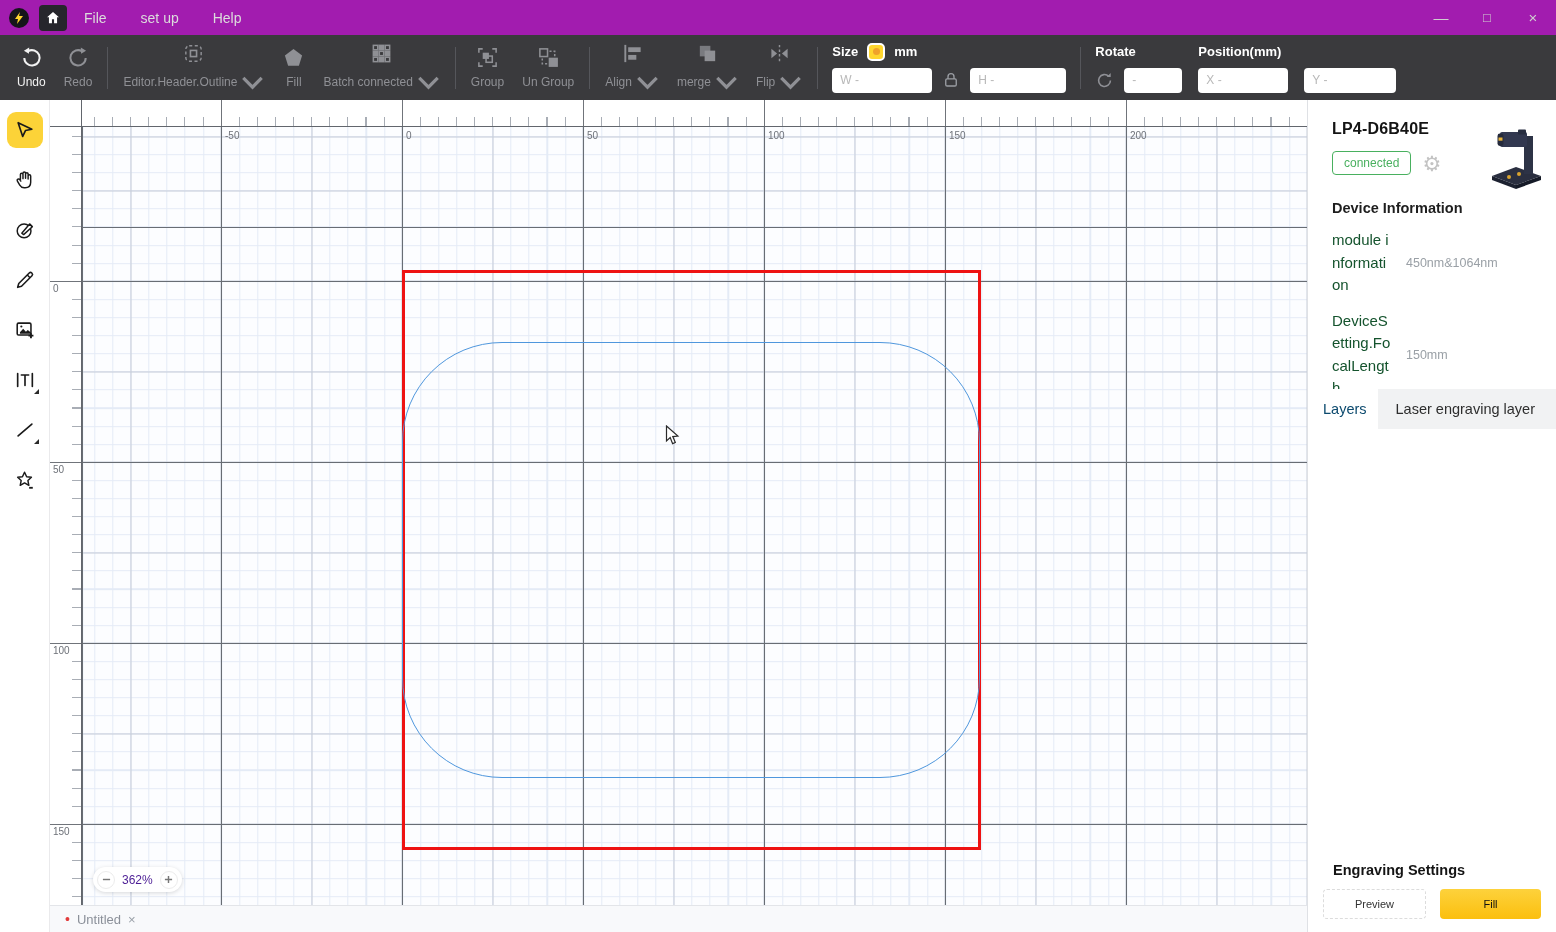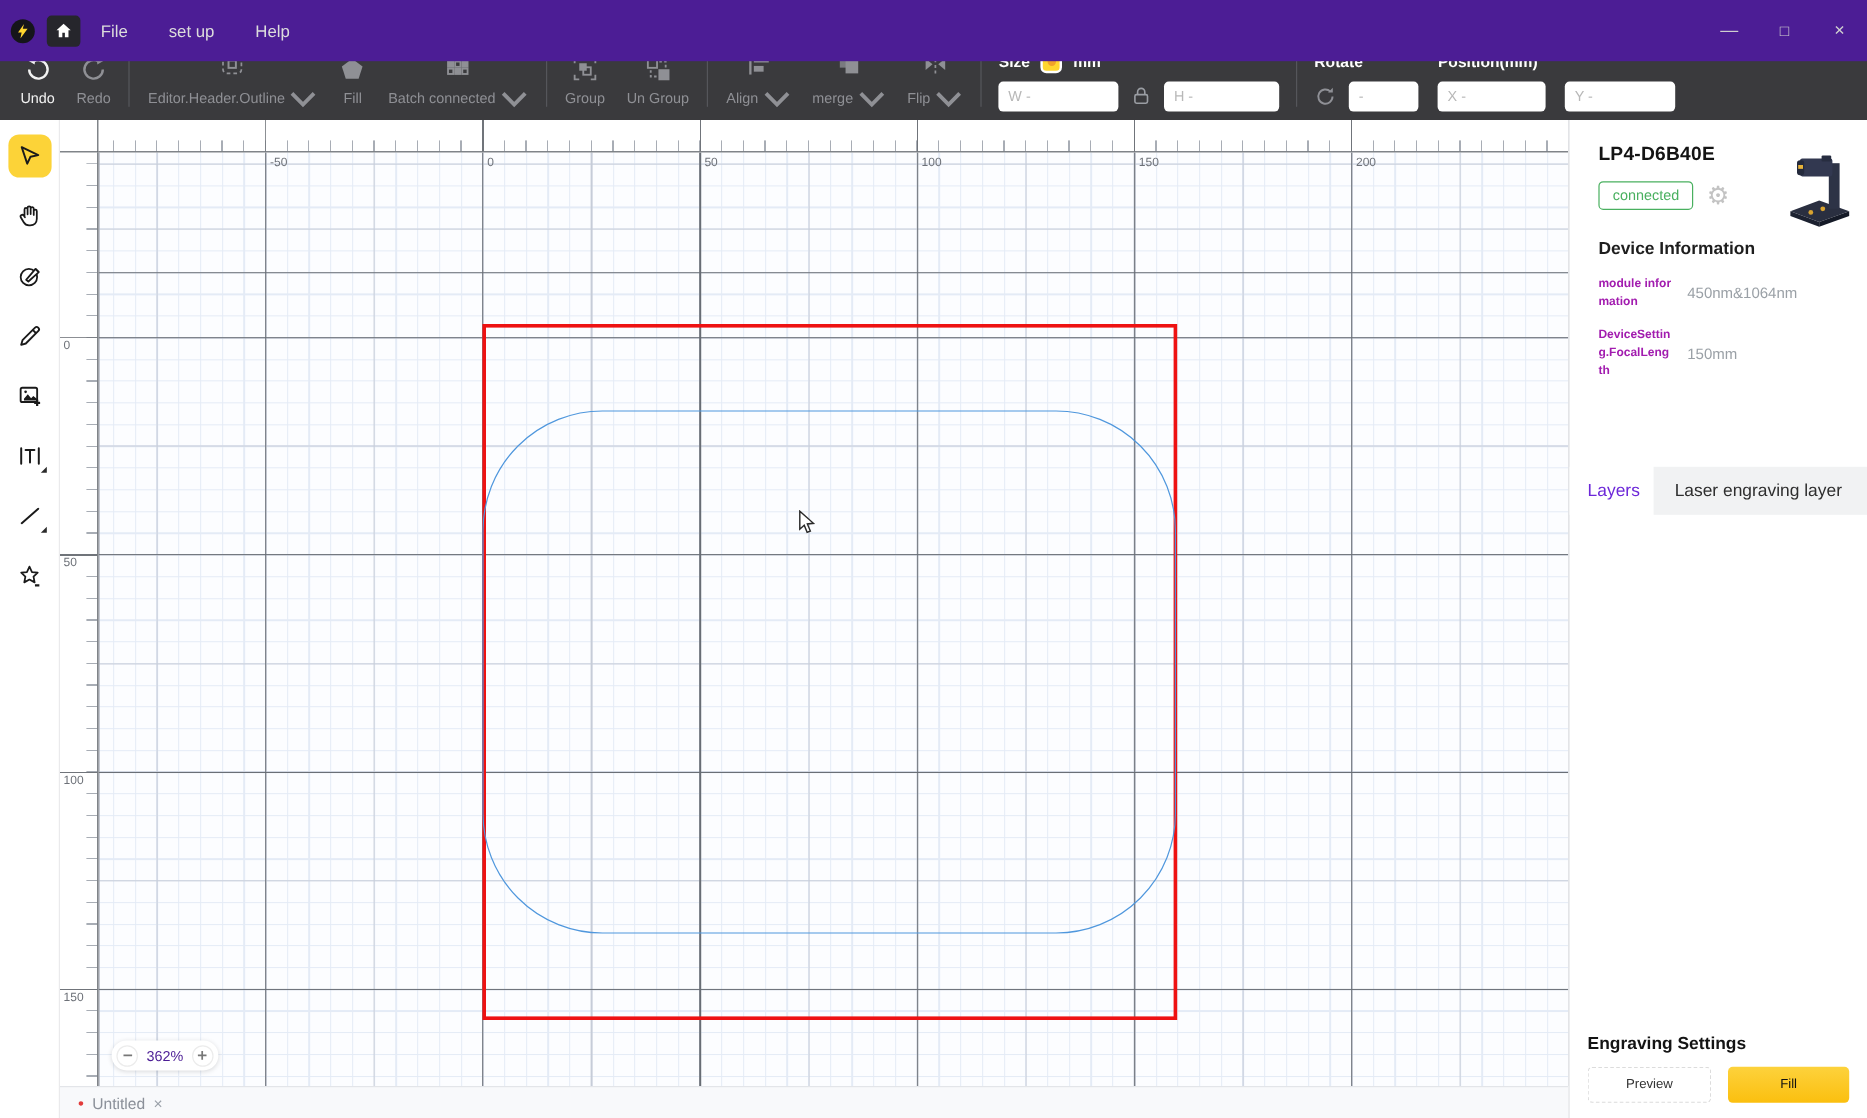--- a/index.html
+++ b/index.html
@@ -1,19 +1,19 @@
 <!DOCTYPE html>
 <html><head>
 <meta charset="utf-8">
 <style>
   * { box-sizing: border-box; margin: 0; padding: 0; }
   html,body { width:1556px; height:932px; overflow:hidden; font-family:"Liberation Sans",sans-serif; background:#fff; position:relative; }
 
   
-  .titlebar { position:absolute; top:0; left:0; right:0; height:51px; background:#4c1d95; display:flex; align-items:center; color:#dcdcdc; z-index:20; }
+  .titlebar { position:absolute; top:0; left:0; right:0; height:35px; background:#a21caf; display:flex; align-items:center; color:#dcdcdc; z-index:20; }
   .app-logo { width:20px; height:20px; border-radius:50%; background:#15151a; margin-left:9px; display:flex; align-items:center; justify-content:center; }
   .home-btn { width:28px; height:26px; border-radius:4px; background:#26262c; margin-left:10px; display:flex; align-items:center; justify-content:center; }
   .menu-item { font-size:14px; padding:8px 17px; cursor:default; }
   .menu-item:first-of-type { margin-left:10px; }
   .window-controls { margin-left:auto; display:flex; align-items:center; gap:0; color:#cfcfcf; }
   .win-btn { width:46px; height:35px; display:flex; align-items:center; justify-content:center; font-size:15px; }
   .win-btn.max { font-size:13px; }
 
   
   .toolbar { position:absolute; top:35px; left:0; right:0; height:65px; background:#3a3a3d; display:flex; align-items:center; color:#8f9095; z-index:19; }
@@ -82,27 +82,27 @@
   
   .right-panel { position:absolute; top:100px; right:0; width:249px; bottom:0; background:#fff; border-left:1px solid #dfe1e5; z-index:10; }
   .rp-head { position:relative; padding:20px 0 0 24px; }
   .device-name { font-size:16px; font-weight:bold; color:#141414; letter-spacing:.2px; }
   .status-row { margin-top:13px; display:flex; align-items:center; gap:11px; }
   .status-badge { border:1px solid #49b05f; color:#49b05f; border-radius:4px; font-size:12px; padding:4px 11px; }
   .gear { color:#c3c3c3; font-size:21px; line-height:1; }
   .device-img { position:absolute; right:9px; top:24px; width:62px; height:70px; }
   .info-title { margin:25px 0 0 24px; font-size:14.5px; font-weight:bold; color:#1e1e1e; }
   .info-row { display:flex; margin:13px 0 0 24px; }
-  .info-label { width:62px; font-size:10px; font-weight:bold; color:#a21caf; word-break:break-all; line-height:1.5; }
+  .info-label { width:62px; font-size:15px; font-weight:normal; color:#14532d; word-break:break-all; line-height:1.5; }
   .info-value { font-size:12.5px; color:#9aa0a6; margin-left:12px; align-self:center; }
   .layer-tabs { position:absolute; top:289px; left:0; right:0; height:40px; display:flex; align-items:stretch; }
-  .tab-layers { display:flex; align-items:center; padding:0 11px 0 15px; font-size:14.5px; color:#6d28d9; background:#fff; }
+  .tab-layers { display:flex; align-items:center; padding:0 11px 0 15px; font-size:14.5px; color:#0c4a6e; background:#fff; }
   .tab-laser { flex:1; background:#f1f2f3; display:flex; align-items:center; padding-left:18px; font-size:14.5px; color:#2e2e2e; }
   .rp-bottom { position:absolute; left:0; right:0; bottom:0; padding:13px 15px 13px 15px; }
-  .engraving-title { font-size:14.5px; font-weight:bold; color:#141414; margin-left:0; }
+  .engraving-title { font-size:14.5px; font-weight:bold; color:#141414; margin-left:10px; }
   .btn-row { display:flex; gap:14px; margin-top:11px; }
   .btn { flex:1; height:30px; border-radius:4px; font-size:11px; display:flex; align-items:center; justify-content:center; font-family:inherit; }
   .btn-preview { background:#fff; border:1px dashed #dcdcdc; color:#333; }
   .btn-start { background:linear-gradient(#fdd23c,#fbbf0f); border:none; color:#111; }
 </style>
 </head>
 <body>
 
 <div class="titlebar">
   <div class="app-logo">

